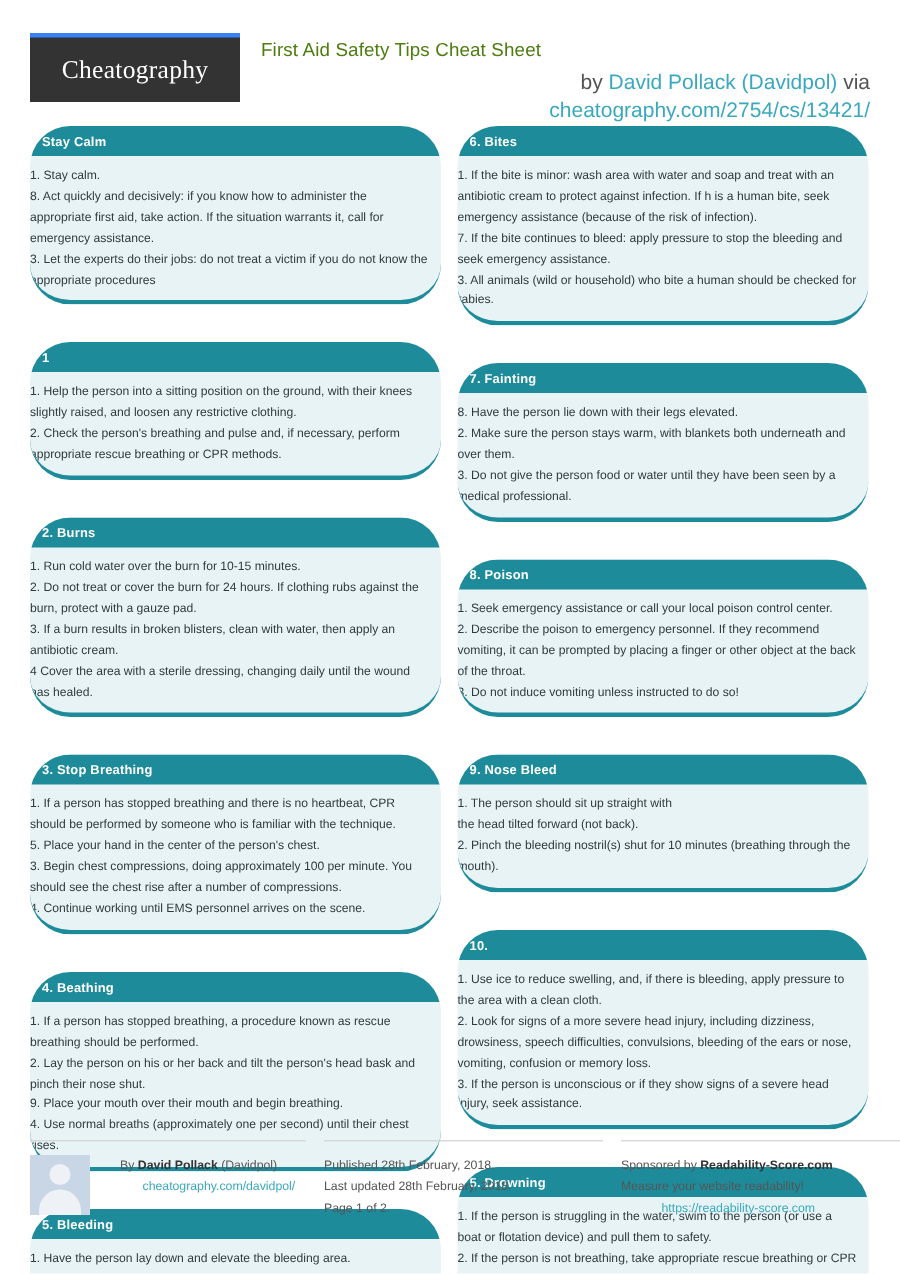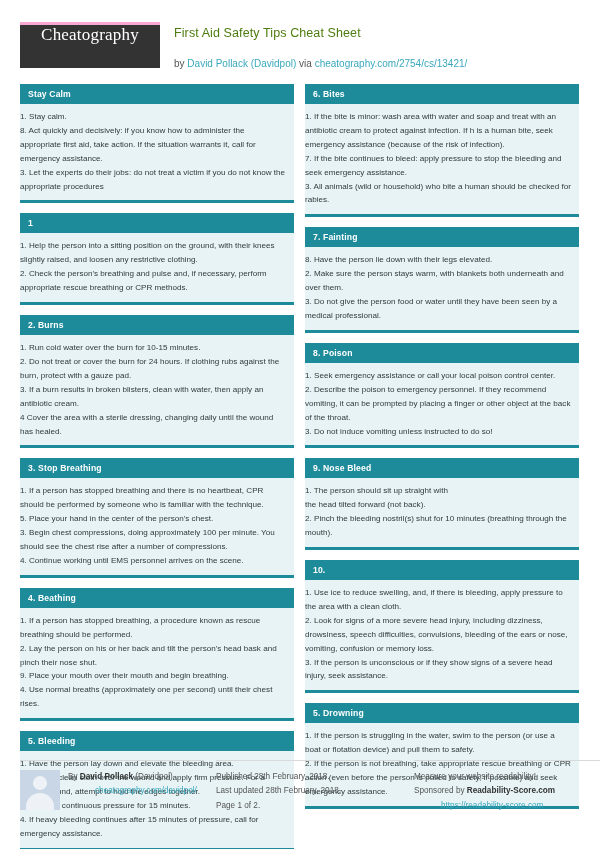--- a/index.html
+++ b/index.html
@@ -27,24 +27,24 @@
   .header {
     display: flex;
     align-items: flex-start;
     height: 50px;
     margin-bottom: 12px;
   }
   .logo-box {
     width: 140px;
     height: 46px;
     background: #333333;
-    border-top: 3px solid #f9a8d4;
+    border-top: 3px solid #3b82f6;
     box-sizing: border-box;
     display: flex;
-    align-items: flex-start;
+    align-items: center;
     justify-content: center;
     flex: none;
   }
   .logo-text {
     color: #ffffff;
     font-family: "Liberation Serif", serif;
     font-size: 17px;
     letter-spacing: .2px;
     white-space: nowrap;
   }
@@ -53,23 +53,23 @@
     padding-top: 3px;
     line-height: 1.35;
   }
   .sheet-title {
     font-size: 12.5px;
     color: #4d7c0f;
     font-weight: normal;
     letter-spacing: .1px;
   }
   .sheet-byline {
-    font-size: 10px;
+    font-size: 14px;
     color: #555555;
-    margin-top: 15px;
+    margin-top: 3px;
     text-align: right;
   }
   .sheet-byline a,
   .sheet-byline .lnk {
     color: #3aa8bd;
     text-decoration: none;
   }
 
   
   .columns {
@@ -79,22 +79,23 @@
   }
   .col {
     width: 274px;
     flex: none;
   }
 
   
   .card {
     background: #e7f3f5;
     border-bottom: 3px solid #1e8b9b;
-    margin-bottom: 10px;
+    margin-bottom: 25px;
     overflow: hidden;
+    border-radius: 27px;
   }
   .card-head {
     background: #1e8b9b;
     color: #ffffff;
     font-size: 8.6px;
     font-weight: bold;
     padding: 5px 8px 5px 8px;
     letter-spacing: .15px;
   }
   .card-body {
@@ -116,21 +117,21 @@
     display: flex;
     gap: 12px;
   }
   .fcol {
     border-top: 1px solid #d9d9d9;
     padding-top: 9px;
     font-size: 8.2px;
     line-height: 1.75;
     color: #555;
   }
-  .fcol-1 { width: 184px; flex: none; display: flex; gap: 8px; }
+  .fcol-1 { width: 184px; flex: none; display: flex; gap: 8px; text-align: center; }
   .fcol-2 { width: 186px; flex: none; }
   .fcol-3 { width: 186px; flex: none; }
   .avatar {
     width: 40px;
     height: 40px;
     background: #c9d6e6;
     flex: none;
     position: relative;
     overflow: hidden;
   }
@@ -281,19 +282,19 @@
         <div><span>By </span><span class="author-name">David Pollack</span><span> (Davidpol)</span></div>
         <div class="lnk-blue">cheatography.com/davidpol/</div>
       </div>
     </div>
     <div class="fcol fcol-2">
       <div>Published 28th February, 2018.</div>
       <div>Last updated 28th February, 2018.</div>
       <div>Page 1 of 2.</div>
     </div>
     <div class="fcol fcol-3">
+      <div><span>Sponsored by </span><span class="sponsor-name">Readability-Score.com</span></div>
       <div>Measure your website readability!</div>
-      <div><span>Sponsored by </span><span class="sponsor-name">Readability-Score.com</span></div>
       <div class="lnk-blue">https://readability-score.com</div>
     </div>
   </div>
 
 </div>
 
 </body></html>

